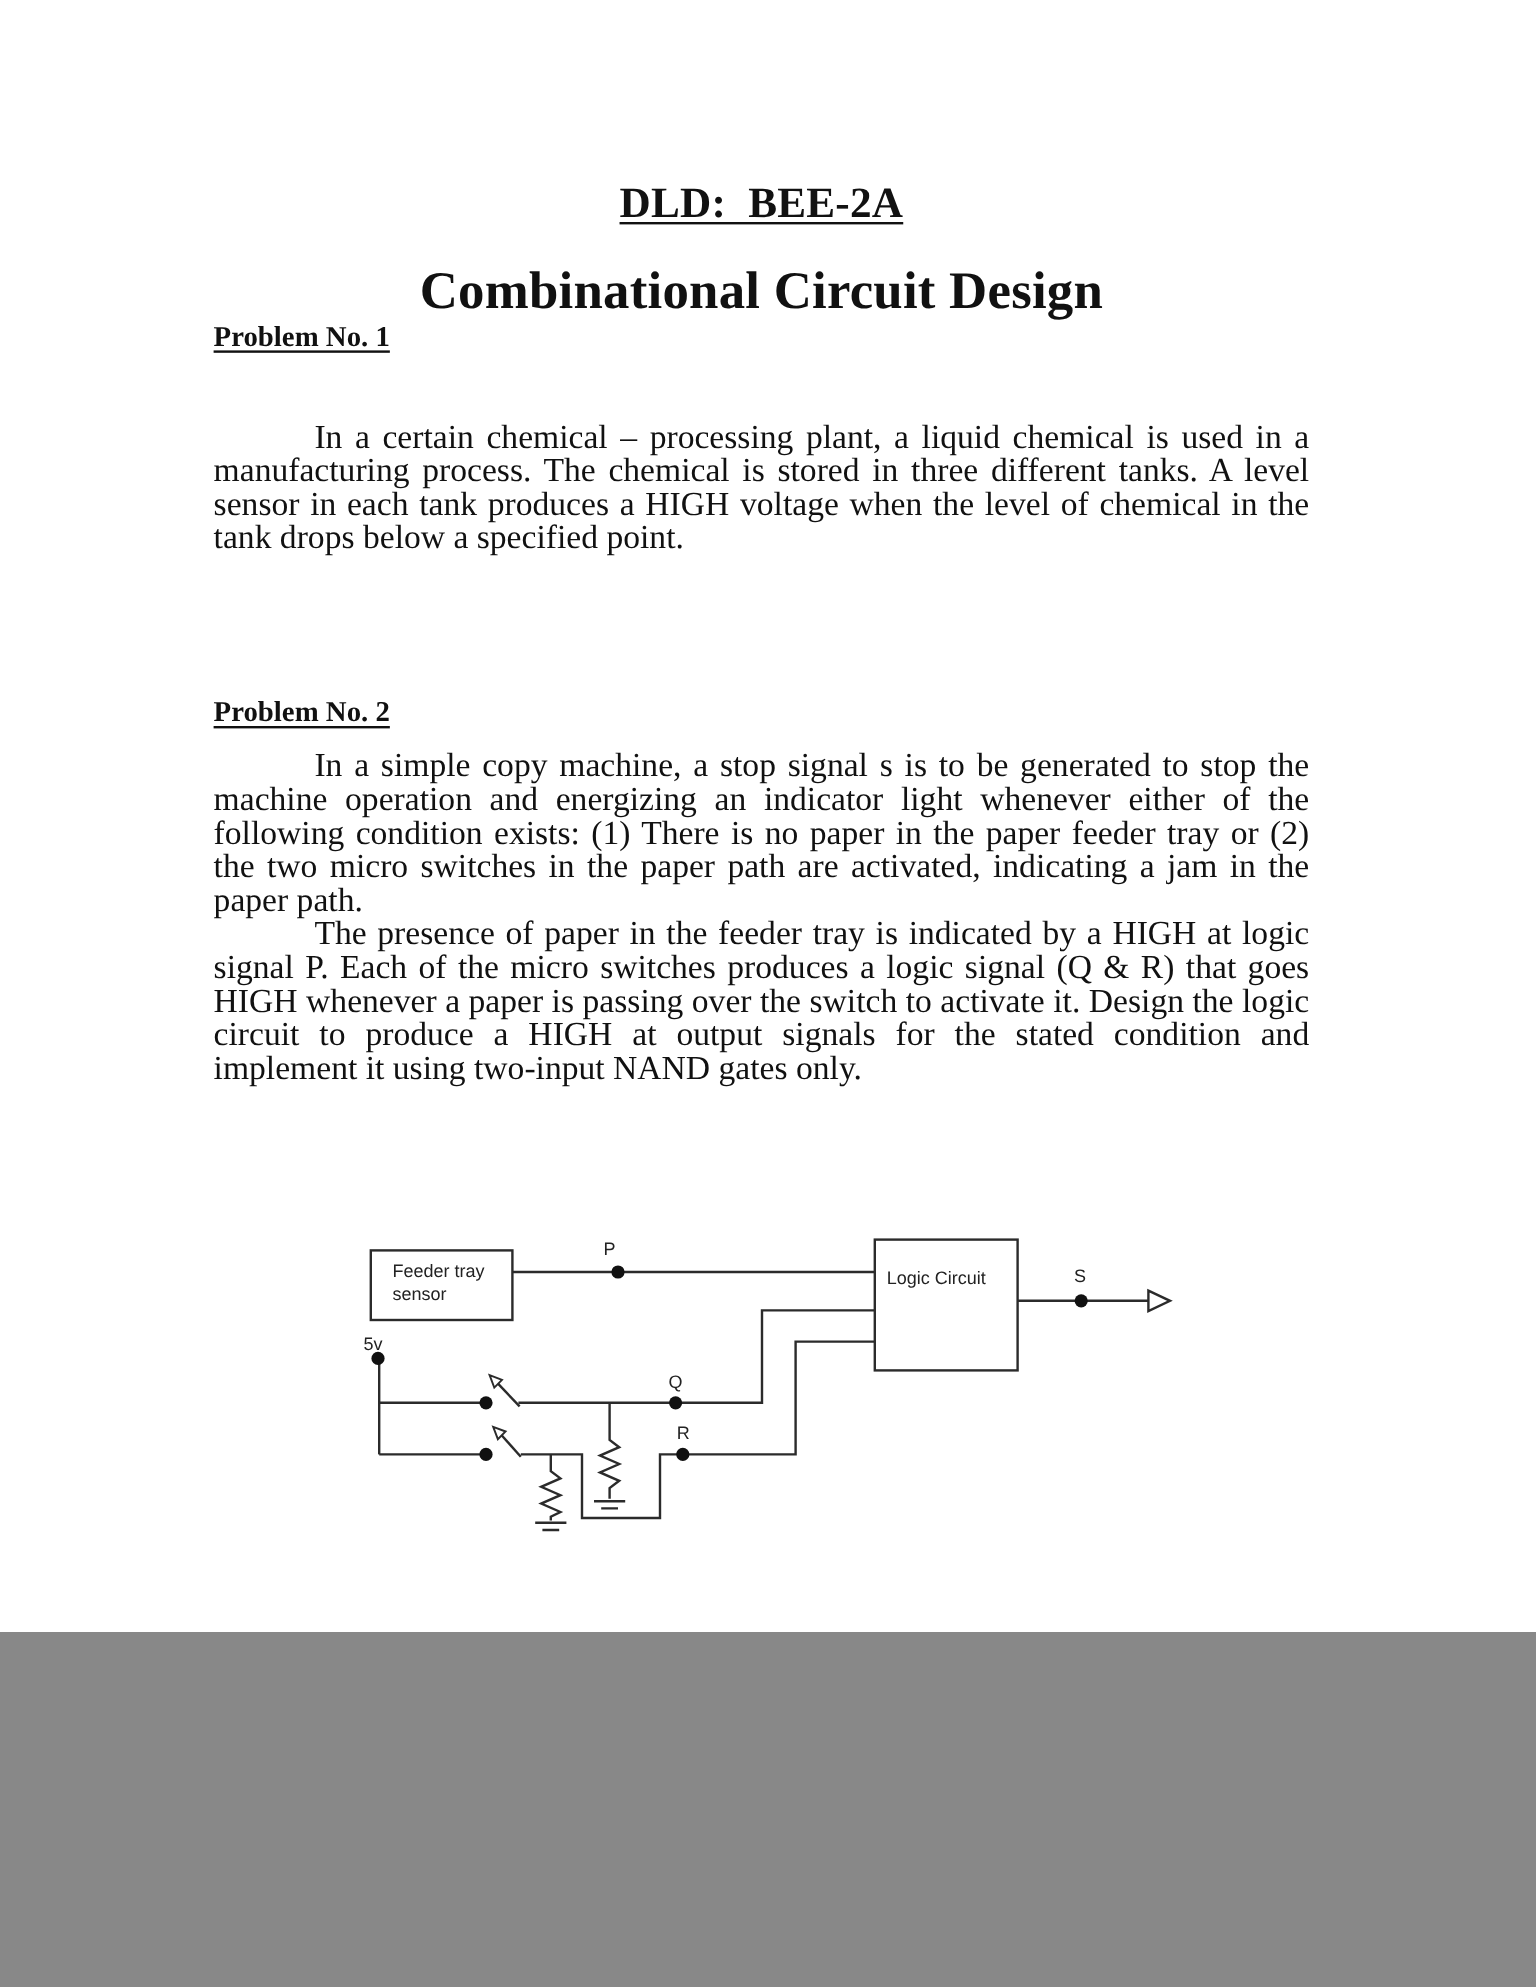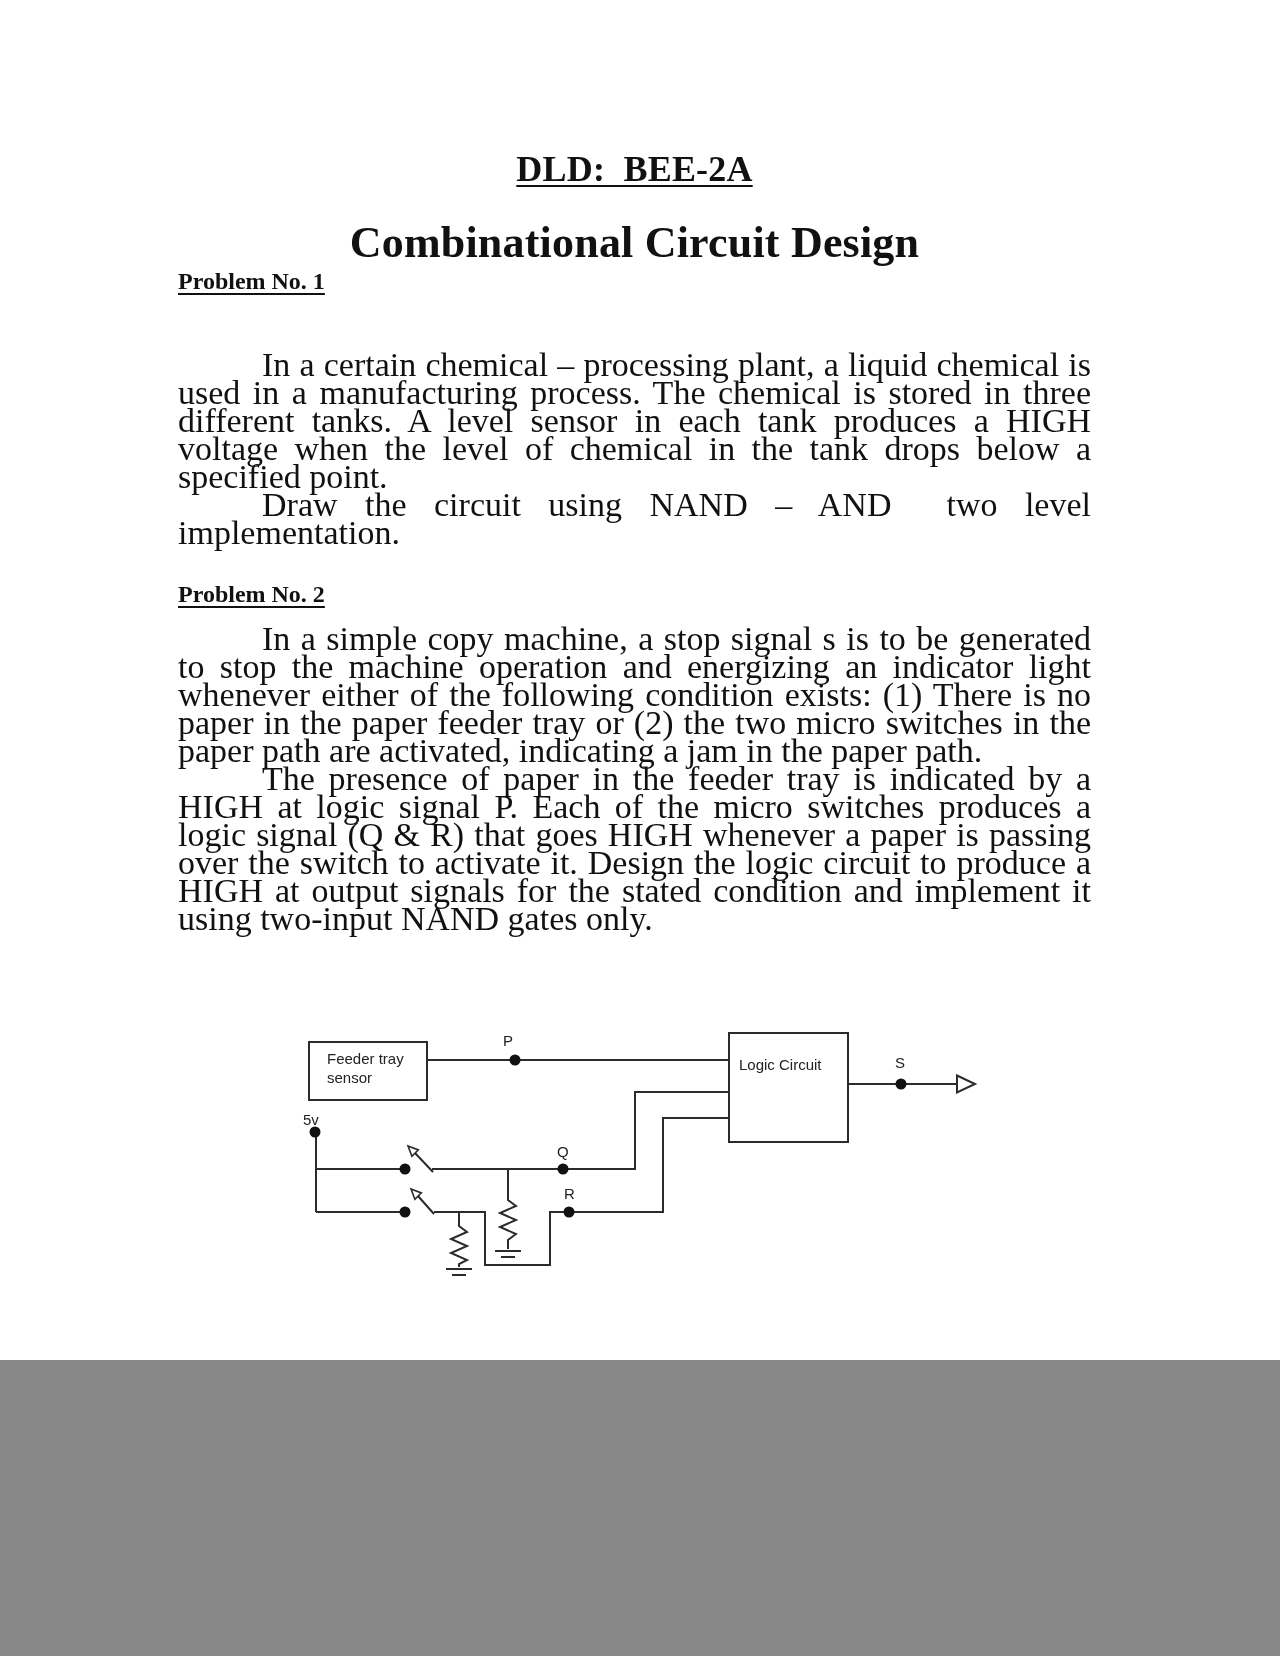--- a/index.html
+++ b/index.html
@@ -13,40 +13,39 @@
     left:178px;width:913px;text-align:center;font-weight:bold;
     white-space:pre;letter-spacing:0.2px;
   }
   .t-big{font-size:36px;line-height:36px;}
   .t-med{font-size:44px;line-height:34px;}
   .underlined{text-decoration:underline;text-decoration-thickness:2px;text-underline-offset:4px;}
   .prob-heading{
     left:178px;font-size:24px;font-weight:bold;line-height:24px;
     text-decoration:underline;text-decoration-thickness:2px;text-underline-offset:4px;
   }
-  .body-block{left:178px;width:913px;font-size:34px;line-height:28px;text-align:justify;}
+  .body-block{left:178px;width:913px;font-size:28px;line-height:28px;text-align:justify;}
   .body-block p{margin:0;text-indent:84px;white-space:pre-wrap;}
   .footer-link{
     font-family:"Liberation Sans", sans-serif;font-size:36px;font-weight:400;
     text-decoration:none;cursor:pointer;
   }
   svg text{font-family:"Liberation Sans", sans-serif;font-size:15px;fill:#222;}
 </style>
 </head>
 <body>
 
 <div class="page">
 
   <div class="abs title-line t-big underlined" style="top:151px;">DLD:  BEE-2A</div>
   <div class="abs title-line t-med" style="top:226px;">Combinational Circuit Design</div>
 
   <div class="abs prob-heading" style="top:269px;">Problem No. 1</div>
   <div class="abs body-block" style="top:351px;">
     <p>In a certain chemical – processing plant, a liquid chemical is used in a manufacturing process. The chemical is stored in three different tanks. A level sensor in each tank produces a HIGH voltage when the level of chemical in the tank drops below a specified point.</p>
-    <p>Draw the circuit using NAND – AND  two level implementation.</p>
   </div>
 
   <div class="abs prob-heading" style="top:582px;">Problem No. 2</div>
   <div class="abs body-block" style="top:625px;">
     <p>In a simple copy machine, a stop signal s is to be generated to stop the machine operation and energizing an indicator light whenever either of the following condition exists: (1) There is no paper in the paper feeder tray or (2) the two micro switches in the paper path are activated, indicating a jam in the paper path.</p>
     <p>The presence of paper in the feeder tray is indicated by a HIGH at logic signal P. Each of the micro switches produces a logic signal (Q &amp; R) that goes HIGH whenever a paper is passing over the switch to activate it. Design the logic circuit to produce a HIGH at output signals for the stated condition and implement it using two-input NAND gates only.</p>
   </div>
 
   <svg class="abs" style="left:0;top:1015px;" width="1000" height="290" viewBox="0 1015 1000 290">
     <g stroke="#2b2b2b" stroke-width="2" fill="none">

